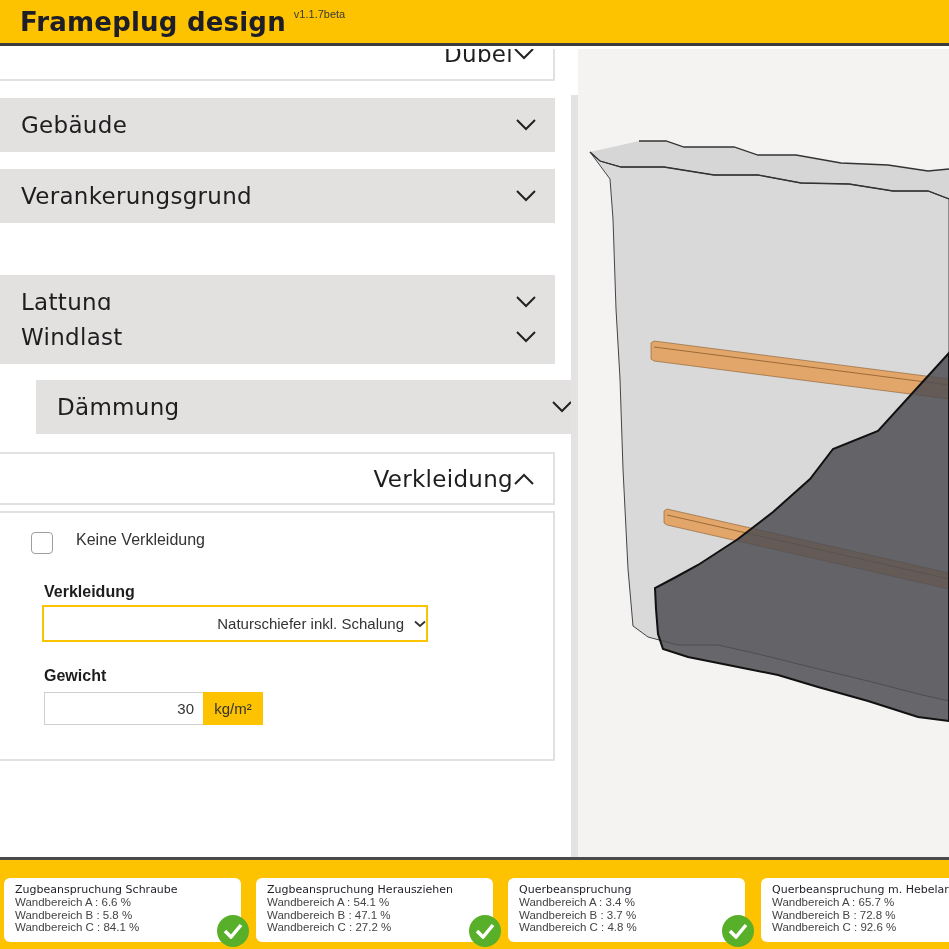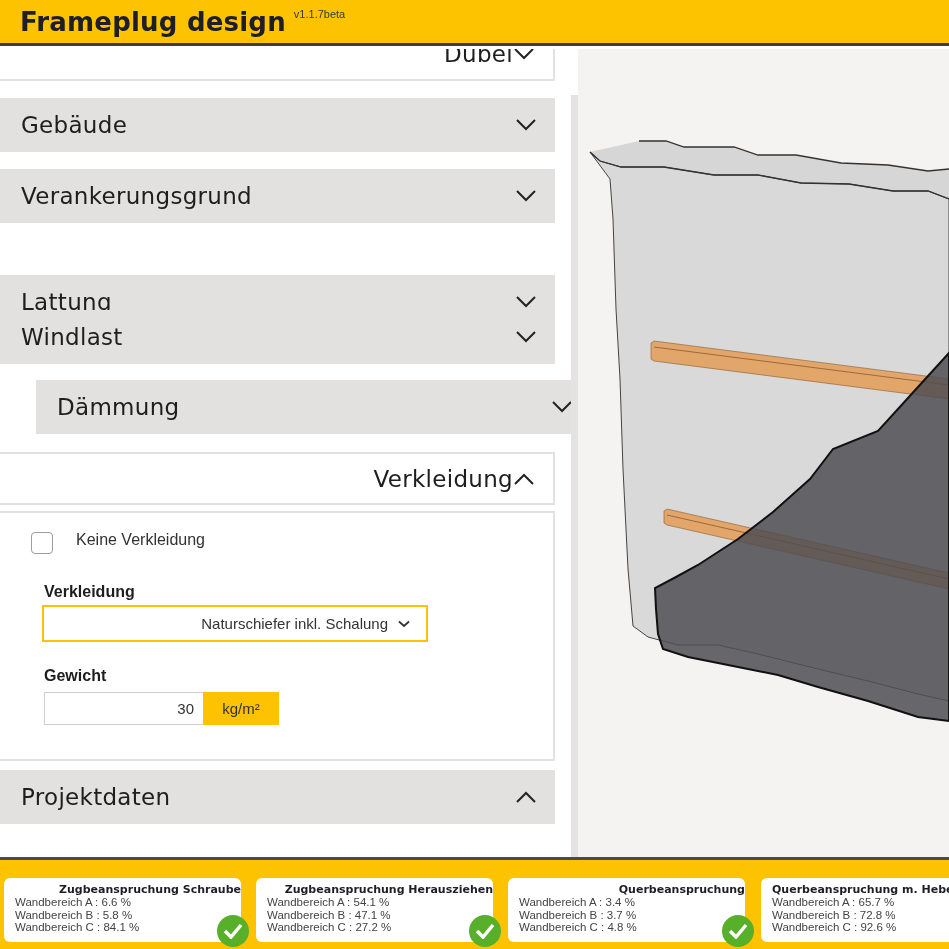--- a/index.html
+++ b/index.html
@@ -27,39 +27,39 @@
     .acc-body { position: absolute; left: 0; top: 511px; width: 555px; height: 250px; border: 2px solid #e3e0e0; border-left: none; background: #fff; }
 
     .checkbox { position: absolute; left: 31px; top: 532px; width: 22px; height: 22px; border: 1.5px solid #9e9e9e; border-radius: 4px; background: #fff; }
     .checkbox-label { position: absolute; left: 76px; top: 531px; font-family: "Liberation Sans", sans-serif; font-size: 16px; color: #333; }
 
     .field-label { position: absolute; left: 44px; font-family: "Liberation Sans", sans-serif; font-weight: bold; font-size: 16px; color: #1e1e1e; }
 
     .select {
       position: absolute; left: 42px; top: 605px; width: 386px; height: 37px;
       border: 2px solid #fec300; background: #fff;
-      display: flex; align-items: center; justify-content: flex-end; padding-right: 16px;
+      display: flex; align-items: center; justify-content: flex-end; 
       font-family: "Liberation Sans", sans-serif; font-size: 15px; color: #333;
     }
     .select .caret { margin-left: 10px; width: 12px; height: 8px; }
 
     .num-input {
       position: absolute; left: 44px; top: 692px; width: 159px; height: 33px;
       border: 1px solid #cfcfcf; border-right: none; background: #fff;
       font-family: "Liberation Sans", sans-serif; font-size: 15px; color: #333;
       text-align: right; padding-right: 9px; line-height: 31px;
     }
-    .unit { position: absolute; left: 203px; top: 692px; width: 76px; height: 33px; background: #fec300; font-family: "Liberation Sans", sans-serif; font-size: 15px; color: #333; line-height: 33px; text-align: center; }
+    .unit { position: absolute; left: 203px; top: 692px; width: 60px; height: 33px; background: #fec300; font-family: "Liberation Sans", sans-serif; font-size: 15px; color: #333; line-height: 33px; text-align: center; }
 
     .viewport { position: absolute; left: 578px; top: 49px; width: 371px; height: 808px; background: #f4f3f2; overflow: hidden; }
     .viewport svg { position: absolute; left: 0; top: 0; }
 
     .bottombar { position: absolute; left: 0; top: 857px; width: 949px; height: 92px; background: #fec300; border-top: 3px solid #4a4a4a; }
     .card { position: absolute; top: 878px; width: 237px; height: 64px; background: #fff; border-radius: 6px; padding: 6px 0 0 11px; }
-    .card-title { font-family: "DejaVu Sans", sans-serif; font-weight: bold; font-size: 11px; color: #1e1e28; white-space: nowrap; line-height: 12px; text-align: right; }
+    .card-title { font-family: "DejaVu Sans", sans-serif; font-weight: normal; font-size: 11px; color: #1e1e28; white-space: nowrap; line-height: 12px; }
     .card-line { font-family: "Liberation Sans", sans-serif; font-size: 11.5px; color: #444; line-height: 12.5px; white-space: nowrap; }
     .ok-badge { position: absolute; width: 32px; height: 32px; border-radius: 50%; background: #58b02a; top: 915px; display: flex; align-items: center; justify-content: center; }
   </style>
 </head>
 <body>
 
 <div class="topbar">
   <span class="app-title">Frameplug design</span>
   <span class="app-version">v1.1.7beta</span>
 </div>
@@ -108,26 +108,20 @@
       </svg>
   </div>
 
   <div class="acc-header open" style="top:403px; height:53px;">
     <span class="acc-label">Verkleidung</span>
     <svg class="chev" viewBox="0 0 22 14">
         <polyline points="2,12 11,3 20,12" fill="none" stroke="#222" stroke-width="2"></polyline>
       </svg>
   </div>
 
-  <div class="acc-header" style="top:721px;">
-    <span class="acc-label">Projektdaten</span>
-    <svg class="chev" viewBox="0 0 22 14">
-        <polyline points="2,12 11,3 20,12" fill="none" stroke="#222" stroke-width="2"></polyline>
-      </svg>
-  </div>
 </div>
 
 <div class="acc-body"></div>
 <div class="checkbox"></div>
 <span class="checkbox-label">Keine Verkleidung</span>
 
 <span class="field-label" style="top:583px;">Verkleidung</span>
 <div class="select">
   <span>Naturschiefer inkl. Schalung</span>
   <svg class="caret" viewBox="0 0 12 8">

